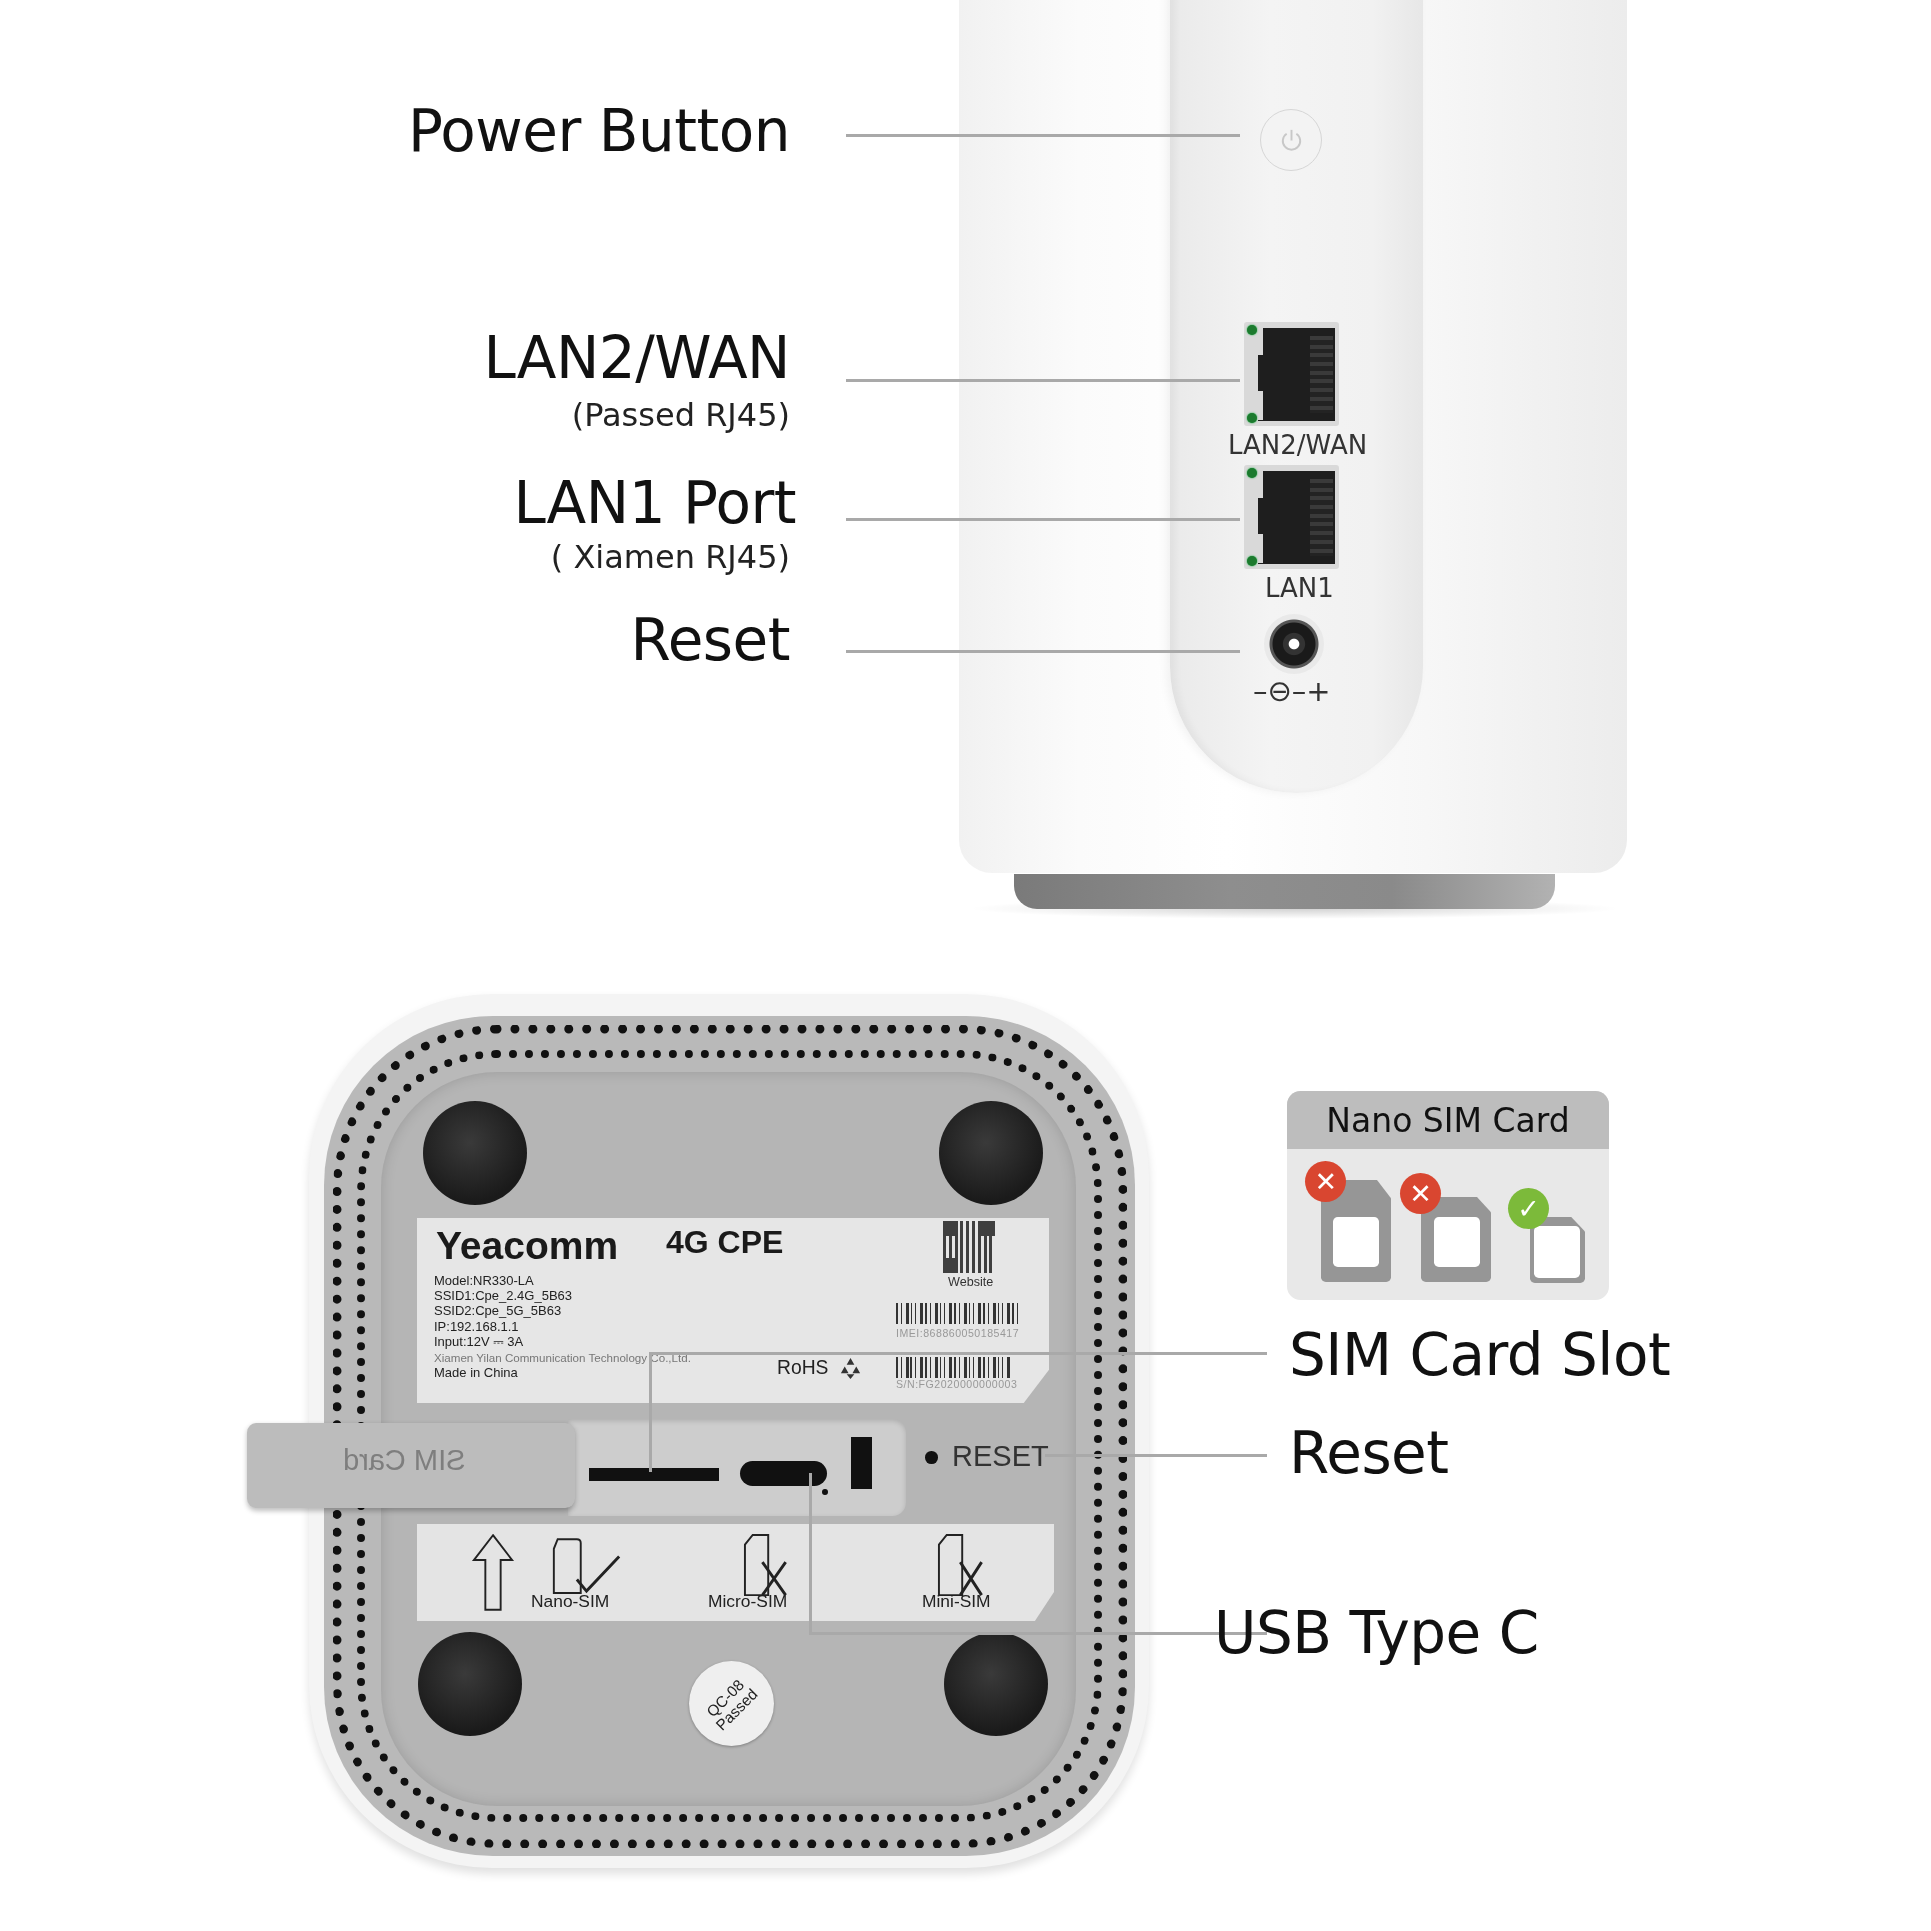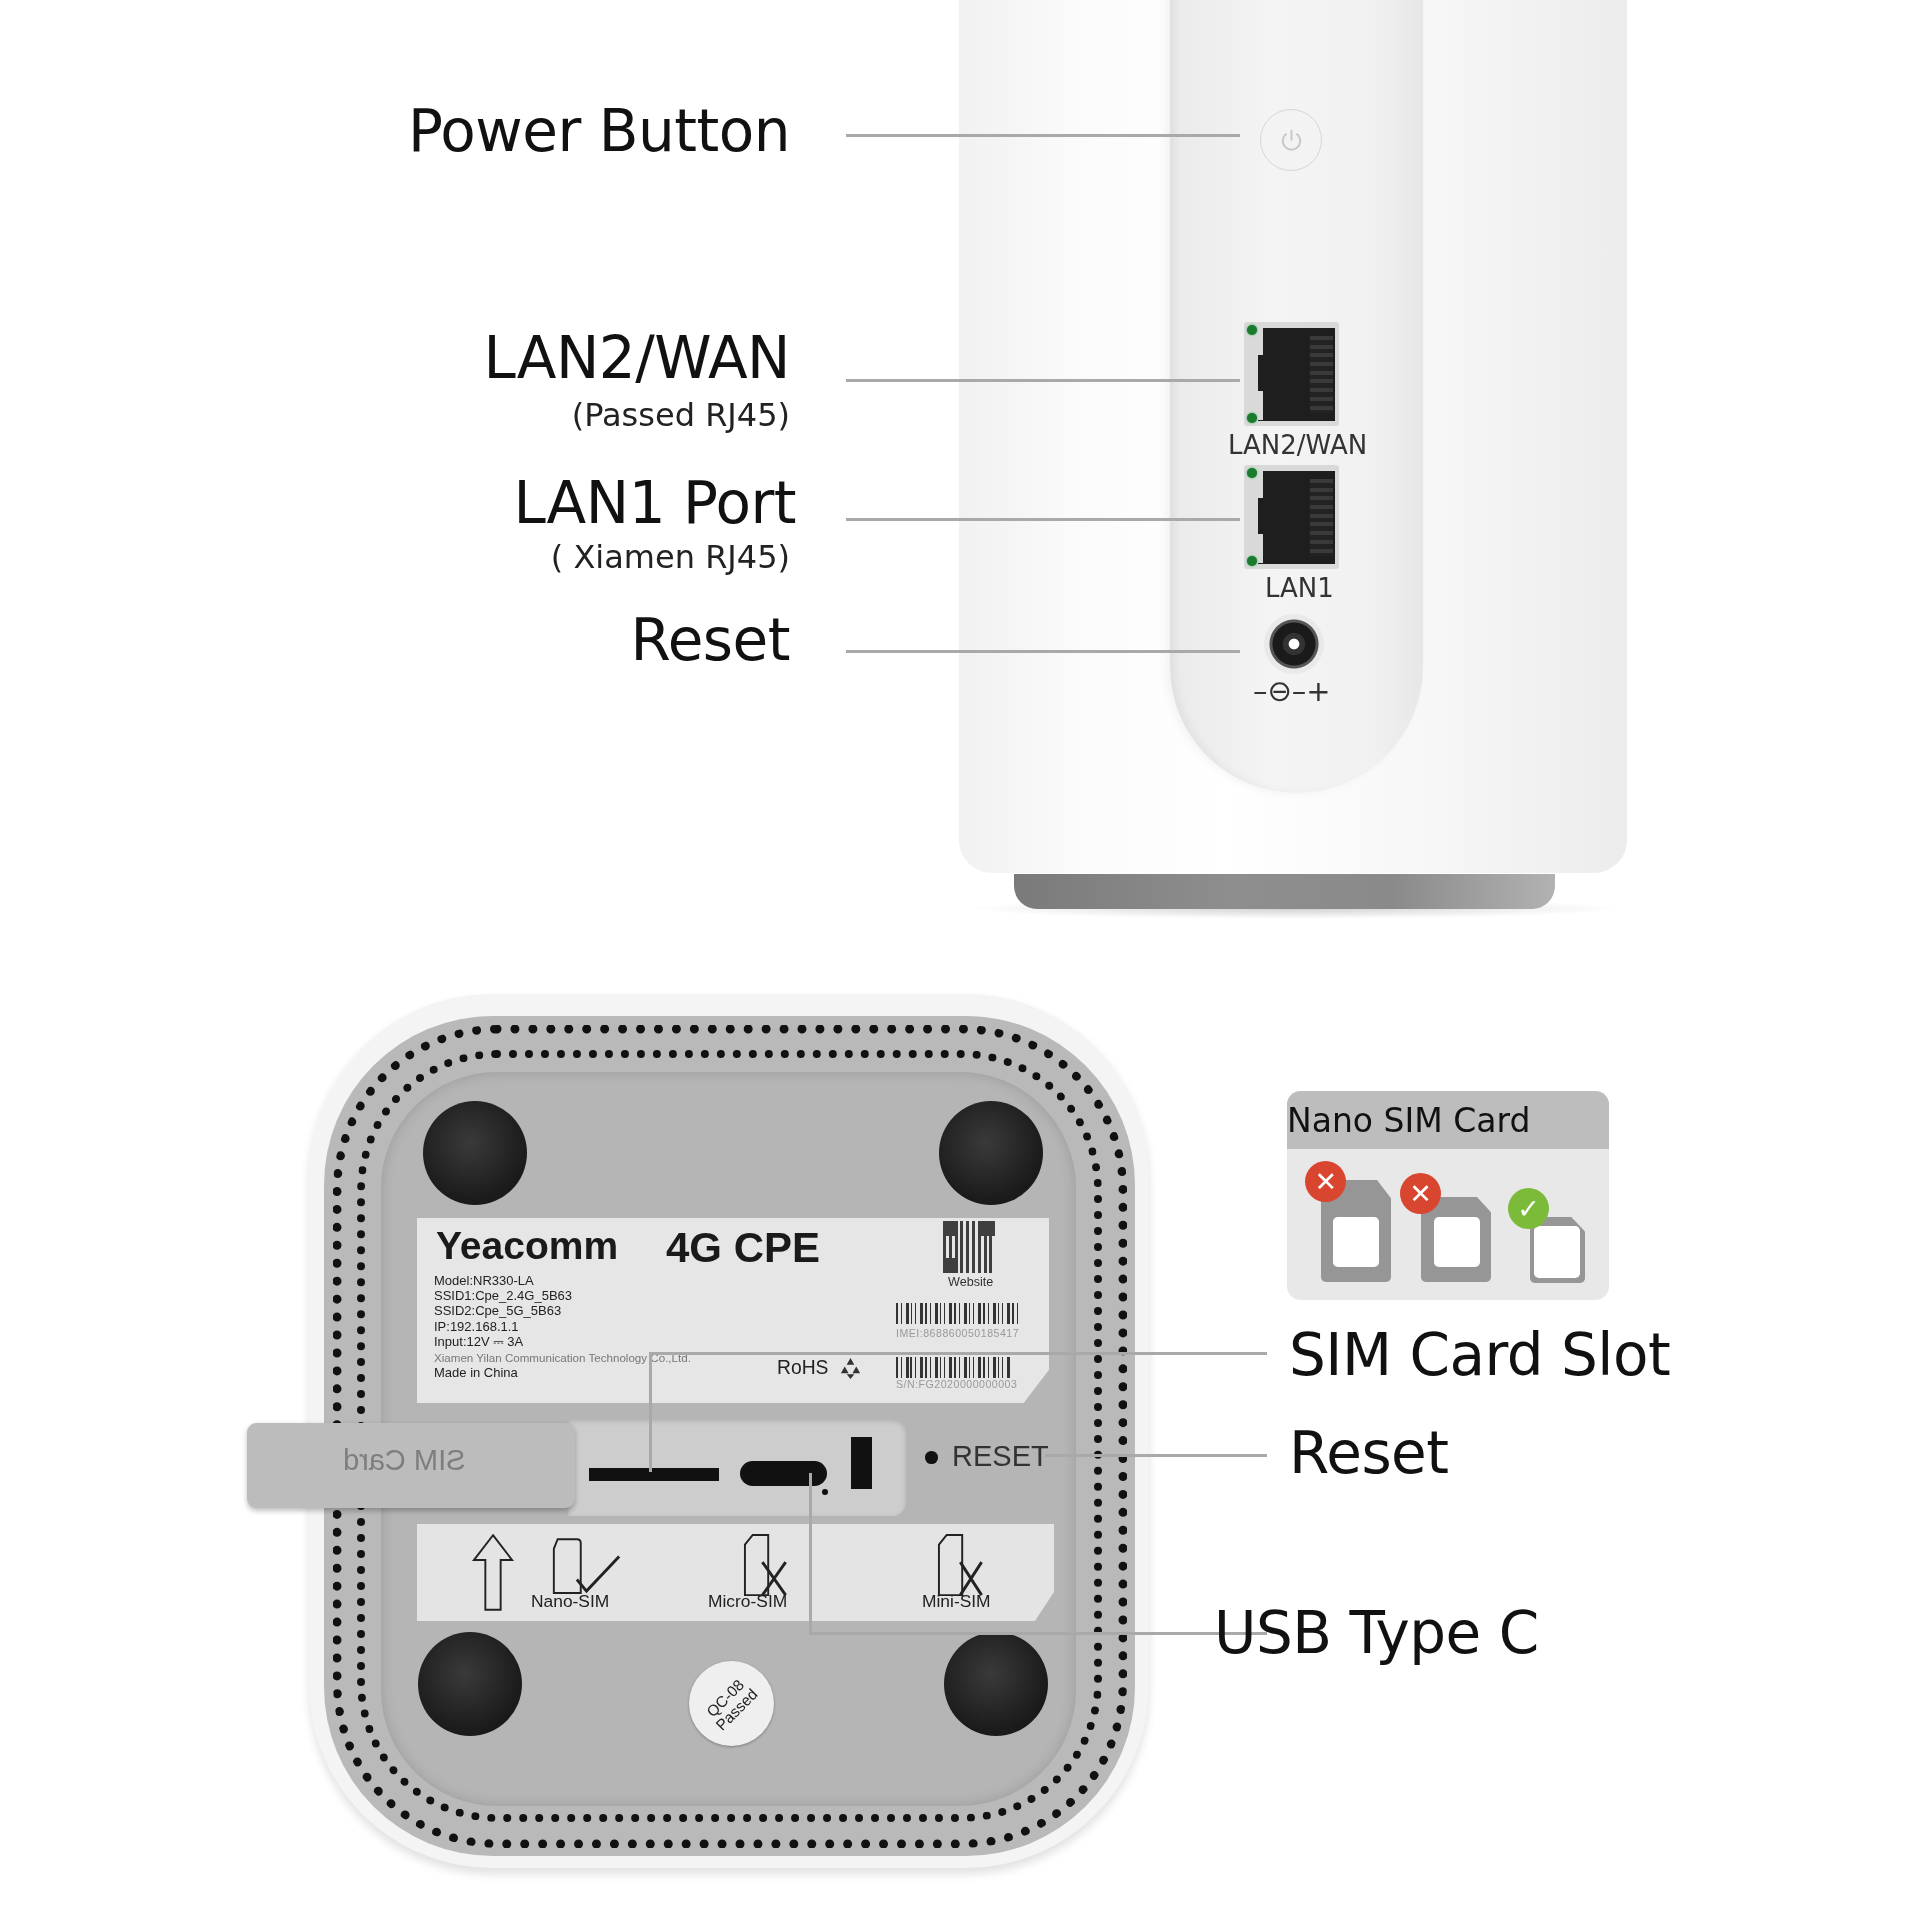--- a/index.html
+++ b/index.html
@@ -49,21 +49,21 @@
   .dots { position:absolute; left:333px; top:1025px; width:794px; height:823px; border-radius:164px;
     border:9.7px dotted #111; box-sizing:border-box; }
   .dots2 { position:absolute; left:357px; top:1050px; width:745px; height:772px; border-radius:140px;
     border:8.7px dotted #111; box-sizing:border-box; }
   .foot { position:absolute; width:104px; height:104px; border-radius:50%;
     background:radial-gradient(circle at 45% 40%, #3a3a3a, #1a1a1a 70%); }
 
   .label-sticker { position:absolute; left:417px; top:1218px; width:632px; height:185px; background:#e6e6e6;
     clip-path:polygon(0 0,100% 0,100% 82%,96% 100%,0 100%); }
   .brand { position:absolute; font-size:39px; font-weight:bold; color:#1a1a1a; font-family:"Liberation Sans", sans-serif; }
-  .product { position:absolute; font-size:42px; font-weight:bold; color:#1a1a1a; font-family:"Liberation Sans", sans-serif; }
+  .product { position:absolute; font-size:32px; font-weight:bold; color:#1a1a1a; font-family:"Liberation Sans", sans-serif; }
   .spec { position:absolute; font-size:13px; color:#222; line-height:15.4px; font-family:"Liberation Sans", sans-serif; white-space:nowrap; }
   .spec.faint { color:#777; }
   .qr { position:absolute; left:943px; top:1221px; width:52px; height:52px;
     background:
       linear-gradient(#222,#222) 0 0/15.4px 15.4px no-repeat,
       linear-gradient(#222,#222) 37px 0/15.4px 15.4px no-repeat,
       linear-gradient(#222,#222) 0 37px/15.4px 15.4px no-repeat,
       repeating-linear-gradient(90deg,#222 0 2.9px,#e6e6e6 2.9px 5.8px),
       repeating-linear-gradient(0deg,#222 0 1.9px,transparent 1.9px 4.8px);
     opacity:.85; }
@@ -90,21 +90,21 @@
   .guide-sticker { position:absolute; left:417px; top:1524px; width:637px; height:97px; background:#e4e4e4;
     clip-path:polygon(0 0,100% 0,100% 70%,97% 100%,0 100%); }
   .guide-label { position:absolute; font-size:17.4px; color:#222; font-family:"Liberation Sans", sans-serif; }
   .qc { position:absolute; left:689px; top:1661px; width:85px; height:85px; border-radius:50%; background:#efefef;
     box-shadow:0 1px 2.9px rgba(0,0,0,0.3); }
   .qc-text { position:absolute; left:695px; top:1688px; font-size:15.4px; color:#222; transform:rotate(-45deg); font-family:"Liberation Sans", sans-serif; line-height:16.4px; text-align:center; width:73px; }
 
   
   .nano-panel { position:absolute; left:1287px; top:1091px; width:322px; height:209px; background:#e8e8e8; border-radius:13.5px; overflow:hidden; }
   .nano-head { position:absolute; left:0; top:0; width:322px; height:58px; background:#bdbdbd; }
-  .nano-title { position:absolute; left:0; top:9.7px; width:322px; text-align:left; font-size:33px; color:#111; }
+  .nano-title { position:absolute; left:0; top:9.7px; width:322px; text-align:center; font-size:33px; color:#111; }
   .simcard { position:absolute; background:#969696; border-radius:4.8px; }
   .chip { position:absolute; background:#fff; border-radius:4.8px; }
   .badge { position:absolute; width:41px; height:41px; border-radius:50%; color:#fff; font-weight:bold;
     display:flex; align-items:center; justify-content:center; font-size:27px; }
   .badge.no { background:#d94630; }
   .badge.ok { background:#7cba3a; }
 </style>
 </head>
 <body>
 

